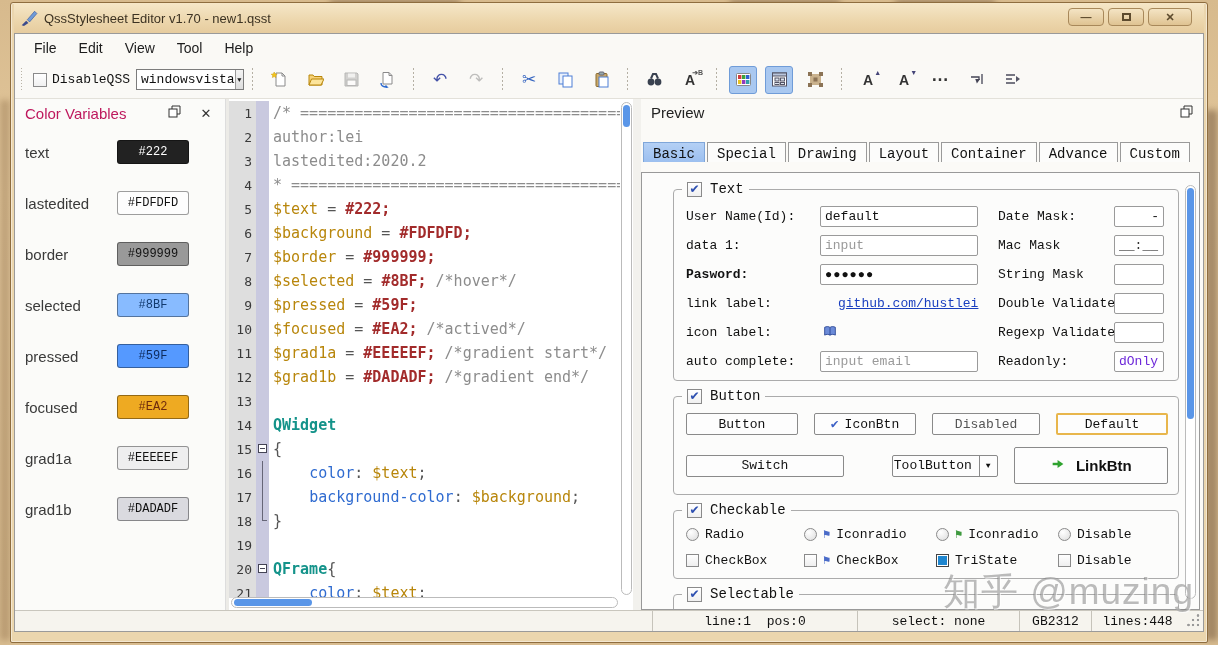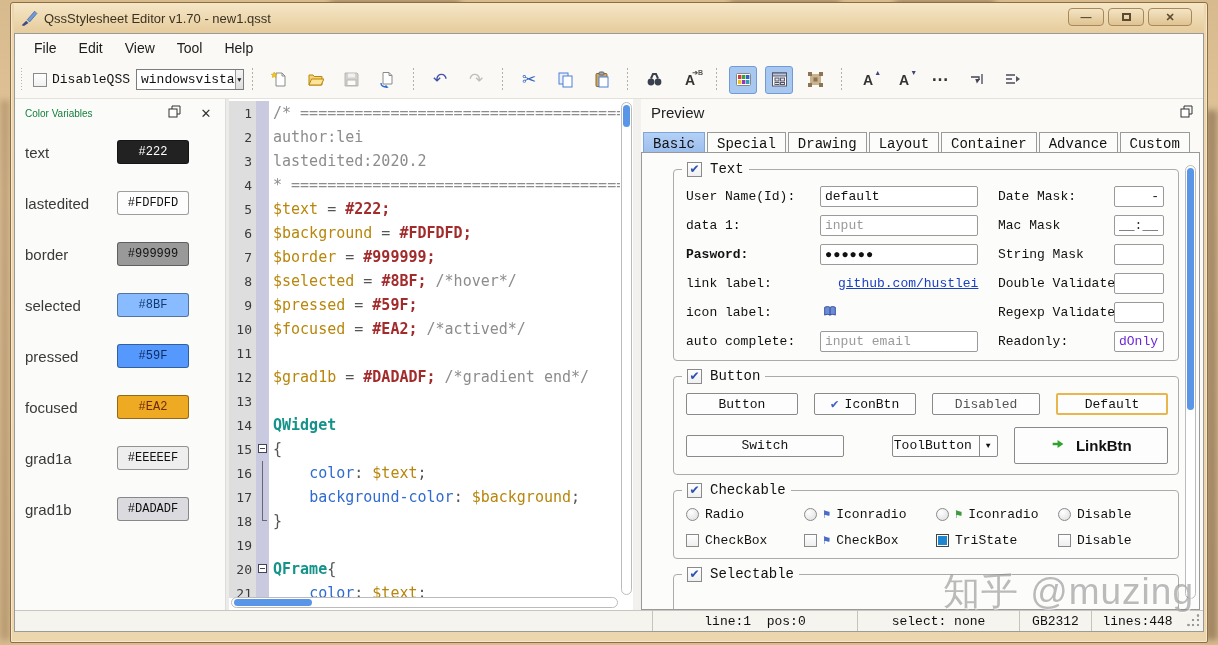--- a/index.html
+++ b/index.html
@@ -48,21 +48,21 @@
   .tb-btn.active { background:#A9C8F0; border:1px solid #6F9CD8; }
   .tb-btn.disabled { opacity:.45; filter:grayscale(1); }
   .gcomb { position:relative; font-weight:bold; color:#333; font-size:14px; font-family:"Liberation Sans",sans-serif; }
   .gcomb em { position:absolute; top:-3px; right:-8px; font-style:normal; font-size:7px; color:#555; }
 
   .main { flex:1; display:flex; overflow:hidden; }
 
   
   .dock { width:210px; background:#FBFBF9; display:flex; flex-direction:column; }
   .dock-header { height:28px; display:flex; align-items:center; padding:0 10px; }
-  .dock-header .dtitle { font-size:10px; color:#15803d; }
+  .dock-header .dtitle { font-size:15px; color:#be185d; }
   .dock-header .hicon { margin-left:auto; width:18px; text-align:center; color:#333; font-size:13px; }
   .dock-header .hicon + .hicon { margin-left:14px; }
   .cv-rows { padding:12px 0 0 10px; }
   .cv-row { display:flex; align-items:center; height:26px; margin-bottom:25px; }
   .cv-label { width:92px; font-size:15px; color:#3a3a3a; overflow:hidden; white-space:nowrap; }
   .cv-swatch { width:72px; height:24px; border-radius:3px; display:flex; align-items:center; justify-content:center;
     font-family:"Liberation Mono", monospace; font-size:12px; border:1px solid rgba(0,0,0,.38); }
 
   .split-a { width:4px; background:#ECEBE7; border-left:1px solid #DDD; }
   .split-b { width:8px; background:#F2F1ED; }
@@ -81,21 +81,21 @@
   .fbox i { position:absolute; left:1px; top:3px; width:5px; height:1px; background:#445; }
   .fbar { position:absolute; left:6px; top:0; width:1px; height:100%; background:#667; }
   .fcorner { position:absolute; left:6px; top:0; width:5px; height:12px; border-left:1px solid #667; border-bottom:1px solid #667; }
   .vscroll { position:absolute; top:3px; right:1px; bottom:15px; width:11px; border:1px solid #bbb; border-radius:6px; background:#fff; }
   .vscroll .thumb { position:absolute; left:1px; width:7px; border-radius:4px; background:#5A96E8; }
   .hscroll { position:absolute; left:2px; right:15px; bottom:2px; height:11px; border:1px solid #bbb; border-radius:6px; background:#fff; }
   .hscroll .thumb { position:absolute; top:1px; height:7px; border-radius:4px; background:#5A96E8; left:2px; width:78px; }
   .ed-vthumb { top:2px; height:22px; }
 
   
-  .preview { flex:1; display:flex; flex-direction:column; background:#FBFAF7; position:relative; }
+  .preview { flex:1; display:flex; flex-direction:column; background:#FBFAF7; position:relative;gap:10px; }
   .pv-header { height:27px; display:flex; align-items:center; padding:0 10px; }
   .pv-header .dtitle { font-size:15px; color:#222; }
   .pv-header .hicon { margin-left:auto; color:#333; font-size:13px; }
   .tabbar { height:26px; display:flex; padding-left:2px; align-items:flex-end; }
   .tab { font-family:"Liberation Mono", monospace; font-size:14px; color:#111; padding:3px 9px 0;
     border:1px solid #9a9a9a; border-bottom:none; background:#FCFCFB; margin-right:2px; }
   .tab.active { background:linear-gradient(180deg,#B4D0F5,#9CBFEF); border-color:#7FA6D9; }
   .page { flex:1; border:1px solid #999; margin-right:3px; background:#FCFCFB; position:relative; overflow:hidden; padding:16px 0 0 31px; }
 
   .group { width:506px; border:1px solid #ABABAB; border-radius:4px; position:relative; padding:16px 10px 8px 12px; margin-bottom:15px; }
@@ -419,20 +419,21 @@
               <div class="ed-code"><span class="tk-v">$pressed</span><span class="tk-d"> = </span><span class="tk-h">#59F;</span></div>
             </div>
             <div class="ed-row">
               <div class="ed-num">10</div>
               <div class="ed-fold"></div>
               <div class="ed-code"><span class="tk-v">$focused</span><span class="tk-d"> = </span><span class="tk-h">#EA2;</span><span class="tk-d"> </span><span class="tk-c">/*actived*/</span></div>
             </div>
             <div class="ed-row">
               <div class="ed-num">11</div>
               <div class="ed-fold"></div>
+              <div class="ed-code"><span class="tk-v">$grad1a</span><span class="tk-d"> = </span><span class="tk-h">#EEEEEF;</span><span class="tk-d"> </span><span class="tk-c">/*gradient start*/</span></div>
             </div>
             <div class="ed-row">
               <div class="ed-num">12</div>
               <div class="ed-fold"></div>
               <div class="ed-code"><span class="tk-v">$grad1b</span><span class="tk-d"> = </span><span class="tk-h">#DADADF;</span><span class="tk-d"> </span><span class="tk-c">/*gradient end*/</span></div>
             </div>
             <div class="ed-row">
               <div class="ed-num">13</div>
               <div class="ed-fold"></div>
               <div class="ed-code"></div>

